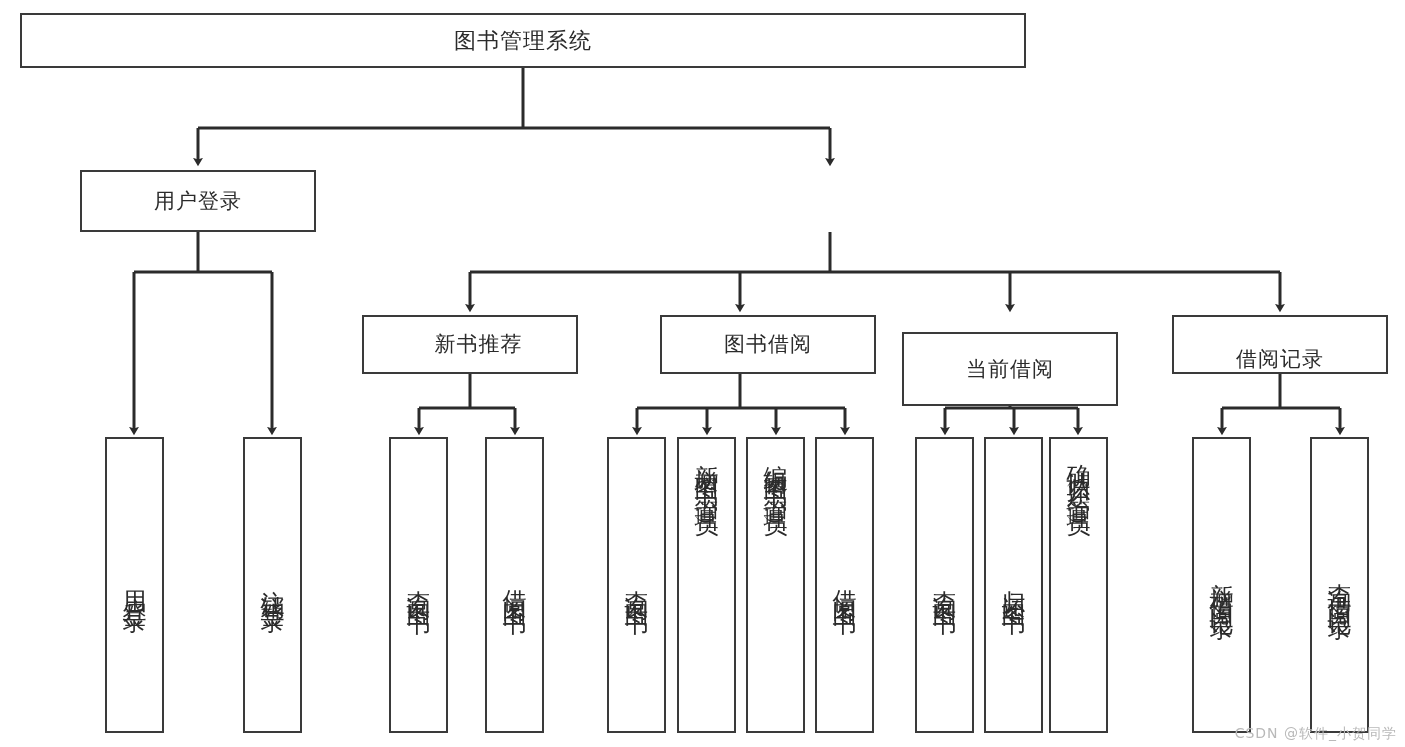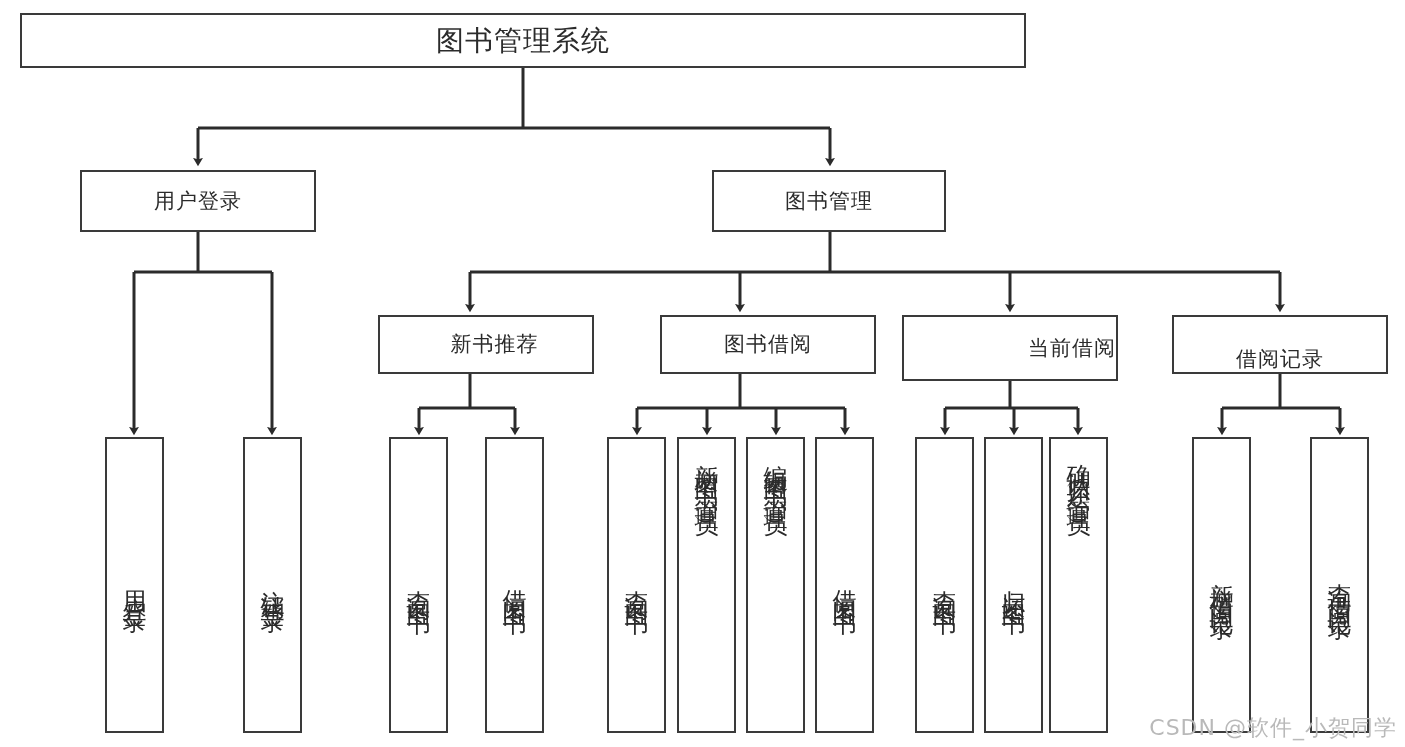--- a/index.html
+++ b/index.html
@@ -24,21 +24,21 @@
     z-index:2;
   }
   .node .lbl{
     display:block;
     text-align:center;
     white-space:pre-line;
     line-height:1.18;
   }
   
   .h-node .lbl{font-size:21px;letter-spacing:1px;}
-  .root .lbl{font-size:28px;letter-spacing:1px;}
+  .root .lbl{font-size:22px;letter-spacing:1px;}
 
   
   .v-node{
     align-items:flex-start;
     justify-content:center;
     padding-top:6px;
   }
   .v-node .lbl{
     writing-mode:vertical-rl;
     text-orientation:upright;
@@ -46,21 +46,21 @@
     letter-spacing:7px;
     line-height:1;
     white-space:nowrap;
   }
   .v-node.centered{align-items:center;padding-top:0;}
 
   .watermark{
     position:absolute;
     right:8px;
     bottom:4px;
-    font-size:22px;
+    font-size:14px;
     color:#b9b9b9;
     letter-spacing:1px;
     z-index:5;
     white-space:nowrap;
   }
 </style>
 </head>
 <body>
 
 <div id="canvas">
@@ -115,31 +115,28 @@
     </g>
   </svg>
 
   <div class="node h-node root" style="left:20px;top:13px;width:1006px;height:55px;">
     <span class="lbl">图书管理系统</span>
   </div>
 
   <div class="node h-node" style="left:80px;top:170px;width:236px;height:62px;">
     <span class="lbl">用户登录</span>
   </div>
-  <div class="node h-node" style="left:712px;top:170px;width:234px;height:62px;">
-    <span class="lbl">图书管理</span>
-  </div>
 
-  <div class="node h-node" style="left:378px;top:315px;width:216px;height:59px;padding-left:17px;">
+  <div class="node h-node" style="left:362px;top:315px;width:216px;height:59px;padding-left:17px;">
     <span class="lbl">新书推荐</span>
   </div>
   <div class="node h-node" style="left:660px;top:315px;width:216px;height:59px;">
     <span class="lbl">图书借阅</span>
   </div>
-  <div class="node h-node" style="left:902px;top:315px;width:216px;height:66px;justify-content:flex-end;">
+  <div class="node h-node" style="left:902px;top:332px;width:216px;height:74px;">
     <span class="lbl">当前借阅</span>
   </div>
   <div class="node h-node" style="left:1172px;top:315px;width:216px;height:59px;align-items:flex-end;">
     <span class="lbl">借阅记录</span>
   </div>
 
   <div class="node v-node centered" style="left:105px;top:437px;width:59px;height:296px;">
     <span class="lbl">用户登录</span>
   </div>
   <div class="node v-node centered" style="left:243px;top:437px;width:59px;height:296px;">

